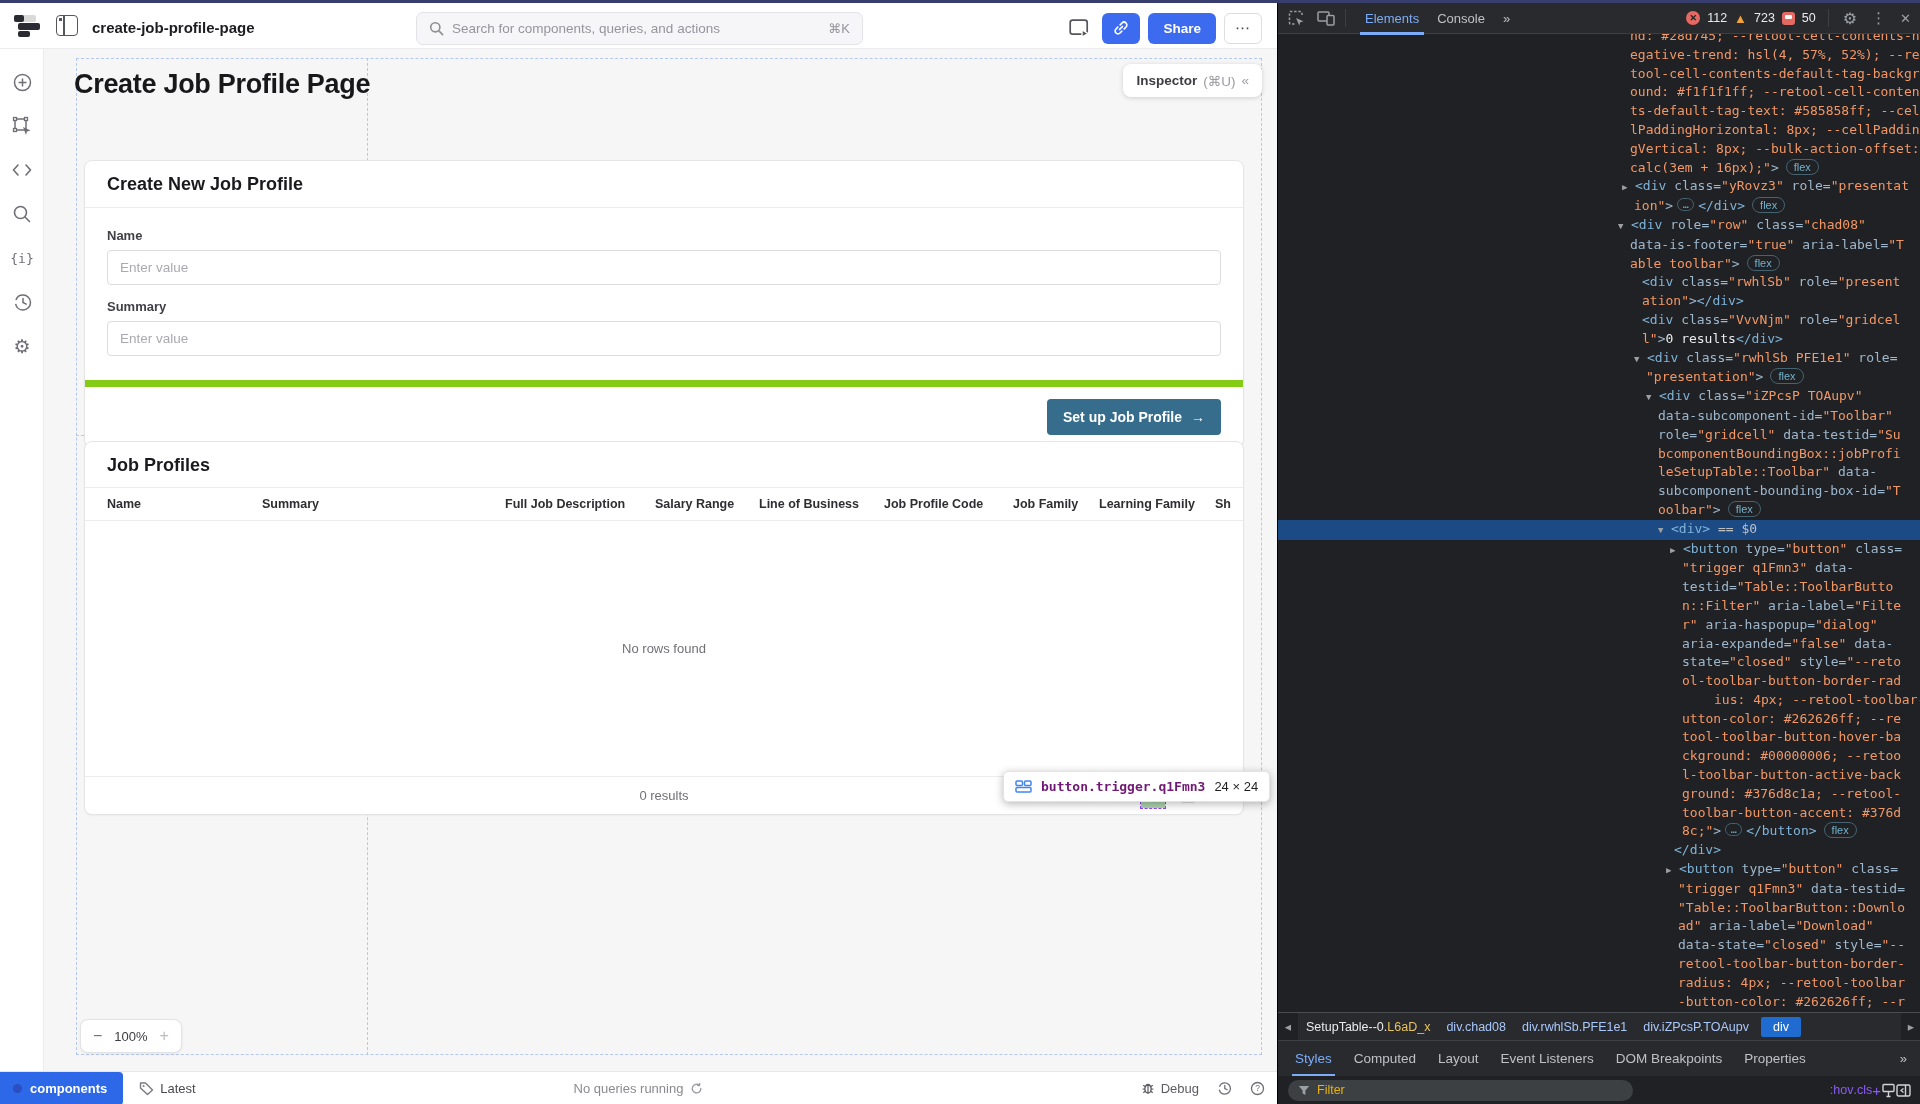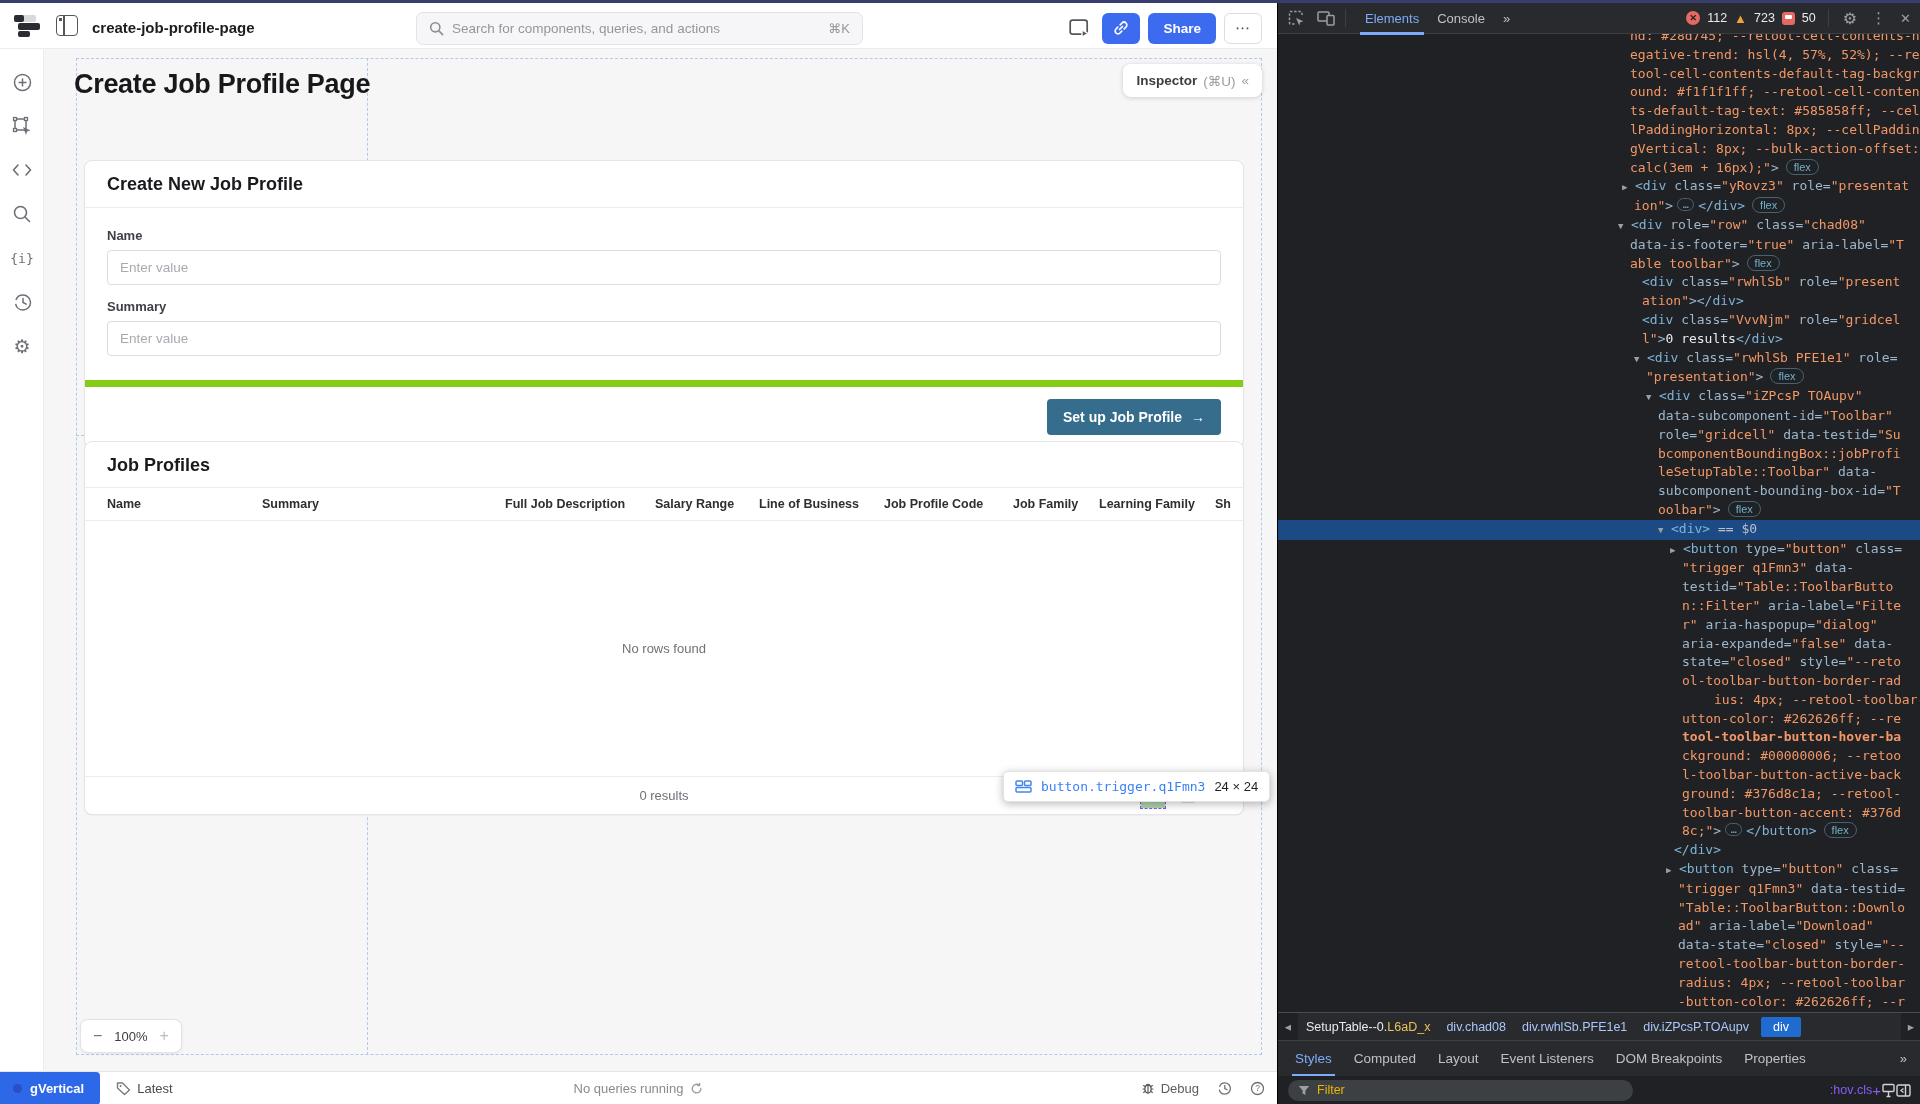--- a/index.html
+++ b/index.html
@@ -77,21 +77,21 @@
   .t-body { height:255px; display:flex; align-items:center; justify-content:center; font-size:13px; color:#707077; }
   .t-foot { position:relative; border-top:1px solid #ececee; height:38px; display:flex; align-items:center;
     justify-content:center; font-size:13px; color:#707077; }
   .t-tools { position:absolute; right:16px; top:0; height:38px; display:flex; align-items:center; gap:15px; }
   .hl-box { width:24px; height:24px; background:rgba(120,182,120,.62); outline:1.6px dashed #8a4df0;
     display:flex; align-items:center; justify-content:center; }
   .gicon { color:#77777d; display:flex; align-items:center; }
 
   .el-tooltip { position:absolute; left:959px; top:722px; height:31px; background:#fff; border:1px solid #e3e3e3;
     border-radius:5px; box-shadow:0 2px 8px rgba(0,0,0,.28); display:flex; align-items:center; padding:0 11px; gap:9px; }
-  .el-tooltip .sel { font-family:"DejaVu Sans Mono", monospace; font-size:13px; font-weight:400; color:#3b82f6; }
+  .el-tooltip .sel { font-family:"DejaVu Sans Mono", monospace; font-size:13px; font-weight:700; color:#701a75; }
   .el-tooltip .dims { font-size:13px; color:#1f1f1f; }
 
   .zoom-pill { position:absolute; left:36px; top:970px; height:34px; background:#fff; border:1px solid #e3e3e6;
     border-radius:8px; display:flex; align-items:center; padding:0 12px; gap:12px; box-shadow:0 1px 3px rgba(0,0,0,.07); }
   .zoom-pill .zm { color:#6f6f75; font-size:16px; }
   .zoom-pill .zl { color:#3c3c41; font-size:13px; }
   .zoom-pill .zp { color:#bcbcc2; font-size:16px; }
 
   .statusbar { position:absolute; left:0; top:1071px; width:1277px; height:33px; background:#fff;
     border-top:1px solid #e6e6e9; display:flex; align-items:center; }
@@ -324,21 +324,21 @@
     <div class="zoom-pill">
       <span class="zm">−</span>
       <span class="zl">100%</span>
       <span class="zp">+</span>
     </div>
   </main>
 
   <footer class="statusbar">
     <div class="env-badge">
       <span class="env-dot"></span>
-      <span>gVertical</span>
+      <span>components</span>
     </div>
     <div class="sb-item">
       <svg width="15" height="15" viewBox="0 0 15 15">
           <path d="M1.5 7 L1.5 2 L6.5 2 L13.5 9 L8.5 13.5 Z" fill="none" stroke="#7a7a80" stroke-width="1.4" stroke-linejoin="round"></path>
           <circle cx="4.6" cy="5" r="1" fill="#7a7a80"></circle>
         </svg>
       <span>Latest</span>
     </div>
     <div class="sb-center">
       <span>No queries running</span>
@@ -429,21 +429,21 @@
         <div class="dt-line" style="padding-left: 392px;"><span class="dt-ar">▶</span><span class="dt-t">&lt;button</span><span class="dt-a"> type=</span><span class="dt-v">"button"</span><span class="dt-a"> class=</span></div>
         <div class="dt-line" style="padding-left: 404px;"><span class="dt-v">"trigger q1Fmn3"</span><span class="dt-a"> data-</span></div>
         <div class="dt-line" style="padding-left: 404px;"><span class="dt-a">testid=</span><span class="dt-v">"Table::ToolbarButto</span></div>
         <div class="dt-line" style="padding-left: 404px;"><span class="dt-v">n::Filter"</span><span class="dt-a"> aria-label=</span><span class="dt-v">"Filte</span></div>
         <div class="dt-line" style="padding-left: 404px;"><span class="dt-v">r"</span><span class="dt-a"> aria-haspopup=</span><span class="dt-v">"dialog"</span></div>
         <div class="dt-line" style="padding-left: 404px;"><span class="dt-a">aria-expanded=</span><span class="dt-v">"false"</span><span class="dt-a"> data-</span></div>
         <div class="dt-line" style="padding-left: 404px;"><span class="dt-a">state=</span><span class="dt-v">"closed"</span><span class="dt-a"> style=</span><span class="dt-v">"--reto</span></div>
         <div class="dt-line" style="padding-left: 404px;"><span class="dt-v">ol-toolbar-button-border-rad</span></div>
         <div class="dt-line" style="padding-left: 404px; margin-left: 32px;"><span class="dt-v">ius: 4px; --retool-toolbar-b</span></div>
         <div class="dt-line" style="padding-left: 404px;"><span class="dt-v">utton-color: #262626ff; --re</span></div>
-        <div class="dt-line" style="padding-left: 404px; font-weight: bold;"><span class="dt-v">tool-toolbar-button-hover-ba</span></div>
+        <div class="dt-line" style="padding-left: 404px;"><span class="dt-v">tool-toolbar-button-hover-ba</span></div>
         <div class="dt-line" style="padding-left: 404px;"><span class="dt-v">ckground: #00000006; --retoo</span></div>
         <div class="dt-line" style="padding-left: 404px;"><span class="dt-v">l-toolbar-button-active-back</span></div>
         <div class="dt-line" style="padding-left: 404px;"><span class="dt-v">ground: #376d8c1a; --retool-</span></div>
         <div class="dt-line" style="padding-left: 404px;"><span class="dt-v">toolbar-button-accent: #376d</span></div>
         <div class="dt-line" style="padding-left: 404px;"><span class="dt-v">8c;"</span><span class="dt-a">&gt;</span><span class="dt-ell">…</span><span class="dt-t">&lt;/button&gt;</span><span class="dt-badge">flex</span></div>
         <div class="dt-line" style="padding-left: 396px;"><span class="dt-t">&lt;/div&gt;</span></div>
         <div class="dt-line" style="padding-left: 388px;"><span class="dt-ar">▶</span><span class="dt-t">&lt;button</span><span class="dt-a"> type=</span><span class="dt-v">"button"</span><span class="dt-a"> class=</span></div>
         <div class="dt-line" style="padding-left: 400px;"><span class="dt-v">"trigger q1Fmn3"</span><span class="dt-a"> data-testid=</span></div>
         <div class="dt-line" style="padding-left: 400px;"><span class="dt-v">"Table::ToolbarButton::Downlo</span></div>
         <div class="dt-line" style="padding-left: 400px;"><span class="dt-v">ad"</span><span class="dt-a"> aria-label=</span><span class="dt-v">"Download"</span></div>

